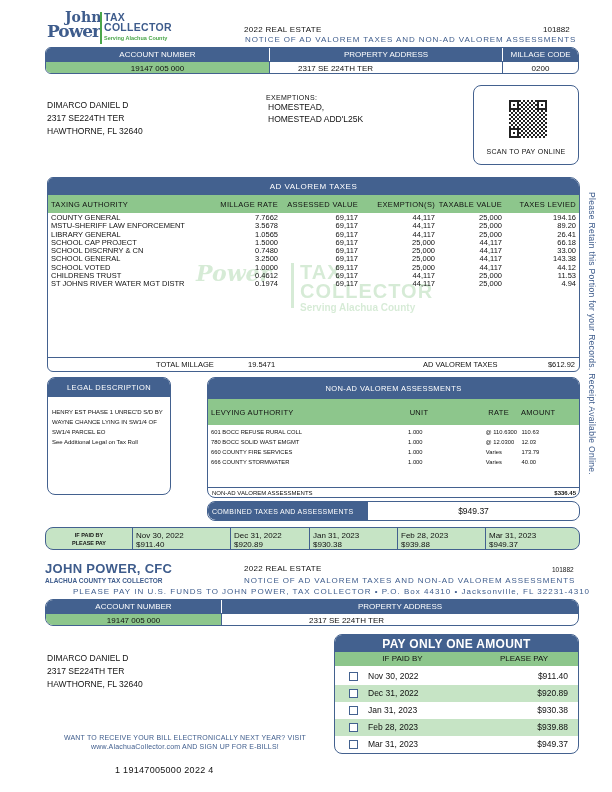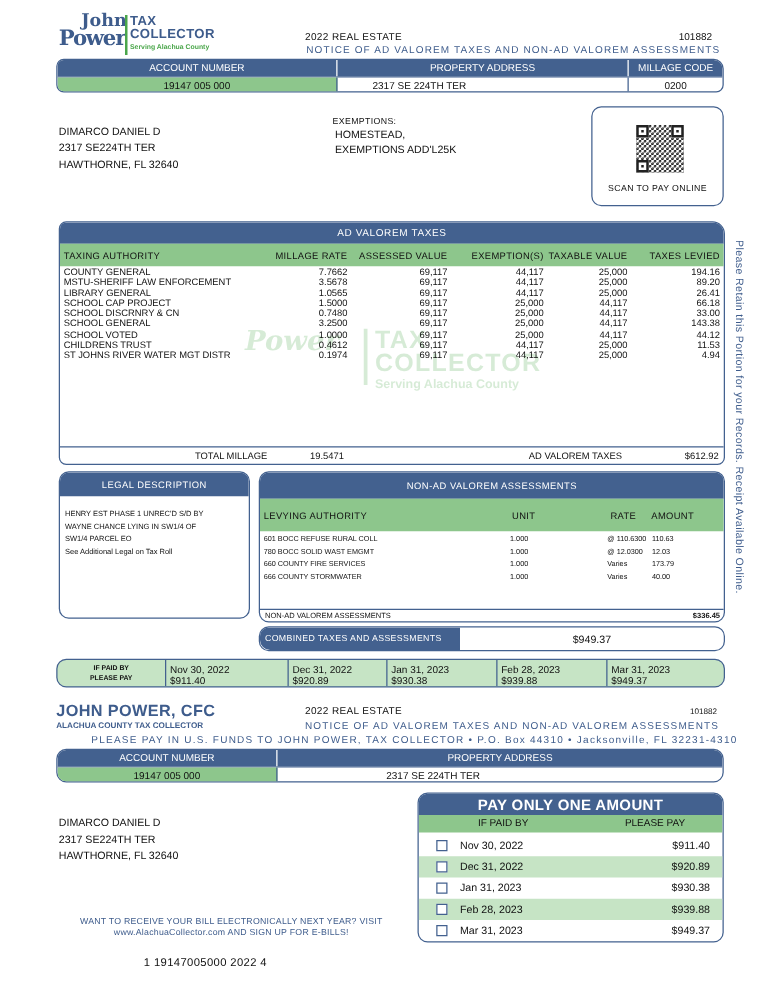--- a/index.html
+++ b/index.html
@@ -63,21 +63,21 @@
 
   .watermark { position: absolute; left: 148px; top: 75px; opacity: 0.22; color: #4aa64a; pointer-events: none; }
   .wm-script { font-family: "DejaVu Serif", serif; font-style: italic; font-weight: bold; font-size: 22px; line-height: 20px; position:absolute; left:0; top:10px; }
   .wm-bar { position:absolute; left: 95px; top: 10px; width: 3px; height: 45px; background:#4aa64a; }
   .wm-text { position:absolute; left: 104px; top: 10px; font-weight: bold; font-size: 20px; line-height: 19px; letter-spacing: 1px; }
   .wm-sub { position:absolute; left: 104px; top: 49px; font-weight: bold; font-size: 10px; white-space: nowrap; }
 
   .side-text { left: 583px; top: 192px; width: 14px; height: 300px; writing-mode: vertical-rl; font-size: 8.5px; color: #3e5c8c; letter-spacing: 0.3px; white-space: nowrap; }
 
   
-  .legal { left: 47px; top: 377px; width: 153px; height: 118px; border: 1px solid #43618f; border-radius: 8px; overflow: hidden; }
+  .legal { left: 47px; top: 377px; width: 124px; height: 118px; border: 1px solid #43618f; border-radius: 8px; overflow: hidden; }
   .legal-title { height: 19px; line-height: 19px; text-align: center; font-size: 7.5px; letter-spacing: 0.4px; }
   .legal-body { padding: 10px 4px; font-size: 6px; line-height: 10px; }
 
   
   .nonad { left: 207px; top: 377px; width: 373px; height: 121px; border: 1px solid #43618f; border-radius: 8px; overflow: hidden; }
   .nonad-title { height: 21px; line-height: 21px; text-align: center; font-size: 7.5px; letter-spacing: 0.4px; }
   .nonad-head { height: 26px; display: flex; align-items: center; font-size: 7.5px; letter-spacing: 0.3px; }
   .nonad-row { display: flex; height: 10px; font-size: 5.8px; line-height: 10px; }
   .na-auth { width: 182px; padding-left: 3px; }
   .na-unit { width: 40px; text-align: left; margin-left: 37px; }
@@ -154,21 +154,21 @@
 
 <div class="abs addr" style="left:47px; top:99px;">
   <div>DIMARCO DANIEL D</div>
   <div>2317 SE224TH TER</div>
   <div>HAWTHORNE, FL    32640</div>
 </div>
 
 <div class="abs" style="left:266px; top:94px;">
   <div style="font-size:7px; letter-spacing:0.3px;">EXEMPTIONS:</div>
   <div style="font-size:8.5px; line-height:12px; padding-left:2px;">HOMESTEAD,</div>
-  <div style="font-size:8.5px; line-height:12px; padding-left:2px;">EXEMPTIONS ADD'L25K</div>
+  <div style="font-size:8.5px; line-height:12px; padding-left:2px;">HOMESTEAD ADD'L25K</div>
 </div>
 
 <div class="abs qr-box">
   <div class="qr">
     <div class="qr-inner"></div>
     <div class="qr-finder" style="left:0; top:0;"></div>
     <div class="qr-finder" style="right:0; top:0;"></div>
     <div class="qr-finder" style="left:0; bottom:0;"></div>
   </div>
   <div style="position:absolute; left:0; right:0; top:62px; text-align:center; font-size:7px; letter-spacing:0.3px;">SCAN TO PAY ONLINE</div>

